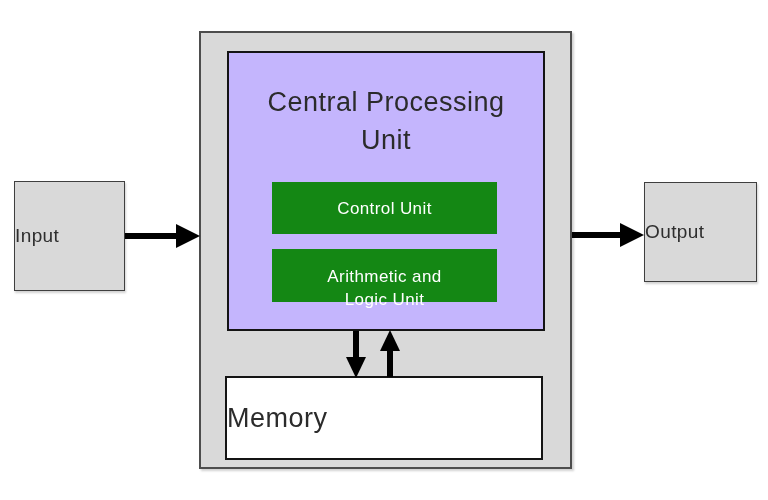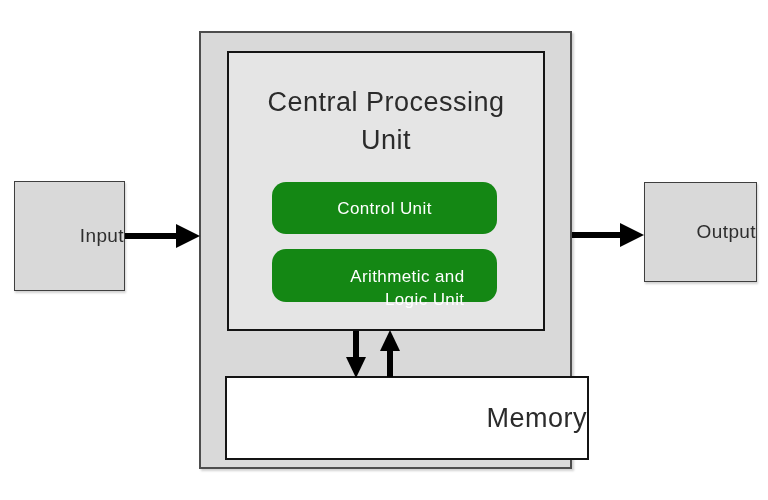--- a/index.html
+++ b/index.html
@@ -14,73 +14,72 @@
     height: 500px;
     background: #ffffff;
     overflow: hidden;
     color: #2e2e2e;
   }
   .box {
     position: absolute;
     box-sizing: border-box;
     display: flex;
     align-items: center;
-    justify-content: flex-end;
+    justify-content: flex-start;
     text-align: center;
   }
   .gray-box {
     background: #d9d9d9;
     border: 1px solid #3f3f3f;
     box-shadow: 1px 2px 2px rgba(0,0,0,0.18);
     font-size: 19px;
     letter-spacing: 0.4px;
     color: #2e2e2e;
   }
   .io-input  { left: 14px;  top: 181px; width: 111px; height: 110px; }
   .io-output { left: 644px; top: 182px; width: 113px; height: 100px; }
   .cpu-container {
     left: 199px; top: 31px; width: 373px; height: 438px;
     background: #d9d9d9;
     border: 2px solid #4d4d4d;
     box-shadow: 2px 2px 2px rgba(0,0,0,0.18);
   }
   .cpu-inner {
     left: 227px; top: 51px; width: 318px; height: 280px;
-    background: #e5e5e5;
+    background: #c4b5fd;
     border: 2px solid #141414;
     flex-direction: column;
     justify-content: flex-start;
   }
   .cpu-title {
     margin-top: 30px;
     max-width: 280px;
     font-size: 27px;
     line-height: 38px;
     letter-spacing: 0.5px;
     color: #2b2b2b;
   }
   .green-box {
     position: absolute;
     box-sizing: border-box;
     background: #148714;
     color: #ffffff;
     display: flex;
     align-items: center;
     justify-content: center;
-    text-align: right;
+    text-align: center;
     font-size: 17px;
     line-height: 23px;
     letter-spacing: 0.4px;
-    border-radius: 14px;
   }
   .control-unit { left: 272px; top: 182px; width: 225px; height: 52px; }
   .alu-unit     { left: 272px; top: 249px; width: 225px; height: 53px; }
   .alu-unit .wrap { max-width: 160px; margin-top: 24px; }
   .memory-box {
-    left: 225px; top: 376px; width: 364px; height: 84px;
+    left: 225px; top: 376px; width: 318px; height: 84px;
     background: #ffffff;
     border: 2px solid #141414;
     font-size: 27px;
     letter-spacing: 0.5px;
     color: #2b2b2b;
   }
   svg.arrows {
     position: absolute;
     left: 0; top: 0;
     width: 768px; height: 500px;

